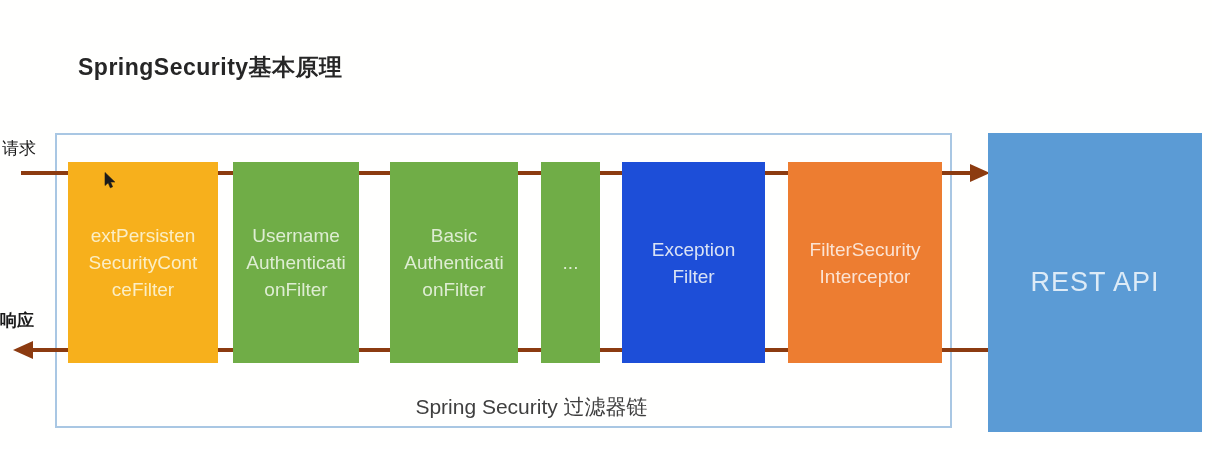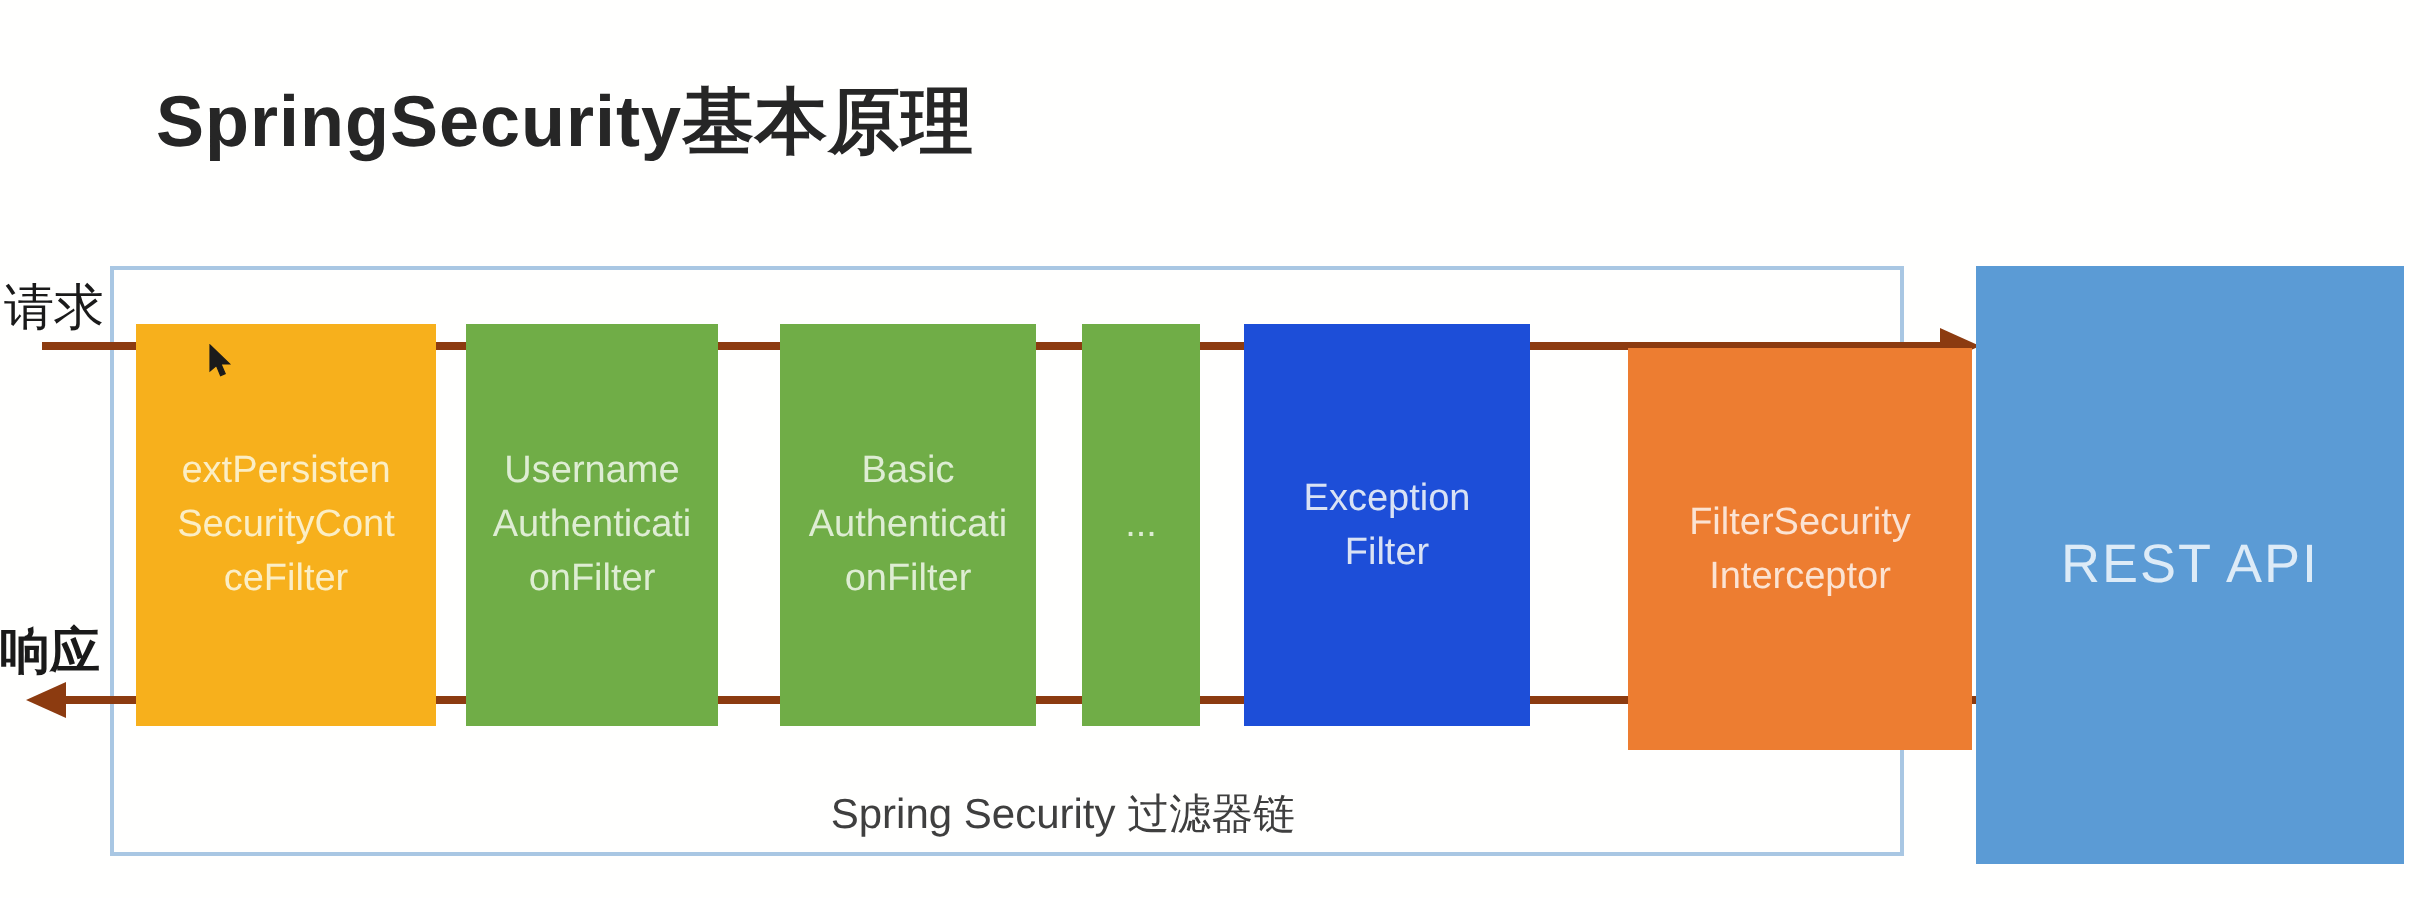--- a/index.html
+++ b/index.html
@@ -4,22 +4,22 @@
 <style>
   html,body{margin:0;padding:0;background:#ffffff;}
   .stage{
     position:relative;
     width:1212px;height:449px;
     background:#fffffe;
     overflow:hidden;
     font-family:"Liberation Sans", sans-serif;
   }
   .title{
-    position:absolute;left:78px;top:37px;margin:0;
-    font-size:36px;font-weight:bold;color:#262626;
+    position:absolute;left:78px;top:52px;margin:0;
+    font-size:23px;font-weight:bold;color:#262626;
     letter-spacing:0.5px;
   }
   .chain-container{
     position:absolute;left:55px;top:133px;width:897px;height:295px;
     border:2px solid #a9c7e3;box-sizing:border-box;
     background:transparent;z-index:1;
   }
   .chain-caption{
     position:absolute;left:55px;top:393px;width:897px;
     text-align:center;font-size:21px;color:#3f3f3f;z-index:2;margin-left:28px;
@@ -33,39 +33,39 @@
     border-top:9px solid transparent;border-bottom:9px solid transparent;
     border-left:20px solid #8c3b10;
   }
   .arrowhead.point-left{
     left:13px;top:341px;
     border-top:9px solid transparent;border-bottom:9px solid transparent;
     border-right:20px solid #8c3b10;
   }
   .side-label{
     position:absolute;font-family:"Liberation Serif", serif;
-    font-size:25px;color:#1a1a1a;z-index:4;
+    font-size:17px;color:#1a1a1a;z-index:4;
   }
   .side-label.req{left:2px;top:137px;}
   .side-label.resp{left:0px;top:309px;font-weight:bold;}
   .fbox{
     position:absolute;top:162px;height:201px;z-index:5;
     display:flex;flex-direction:column;align-items:center;justify-content:center;
     font-size:19px;line-height:27px;text-align:center;
   }
   .fbox.c-yellow{background:#f7b01c;color:#fbeec5;}
   .fbox.c-green{background:#70ad47;color:#deedd3;}
   .fbox.c-blue{background:#1d4ed8;color:#d9e2f4;}
   .fbox.c-orange{background:#ed7d31;color:#fbe3d3;}
   .fbox.b1{left:68px;width:150px;}
   .fbox.b2{left:233px;width:126px;}
   .fbox.b3{left:390px;width:128px;}
   .fbox.b4{left:541px;width:59px;}
   .fbox.b5{left:622px;width:143px;}
-  .fbox.b6{left:814px;width:172px;margin-top:12px;}
+  .fbox.b6{left:788px;width:154px;}
   .rest-box{
     position:absolute;left:988px;top:133px;width:214px;height:299px;z-index:5;
     background:#5b9bd5;color:#ddebf7;
     display:flex;align-items:center;justify-content:center;
     font-size:27px;letter-spacing:1px;
   }
   .cursor-icon{position:absolute;left:104px;top:172px;z-index:6;}
   .bline{white-space:nowrap;}
 </style>
 </head>

